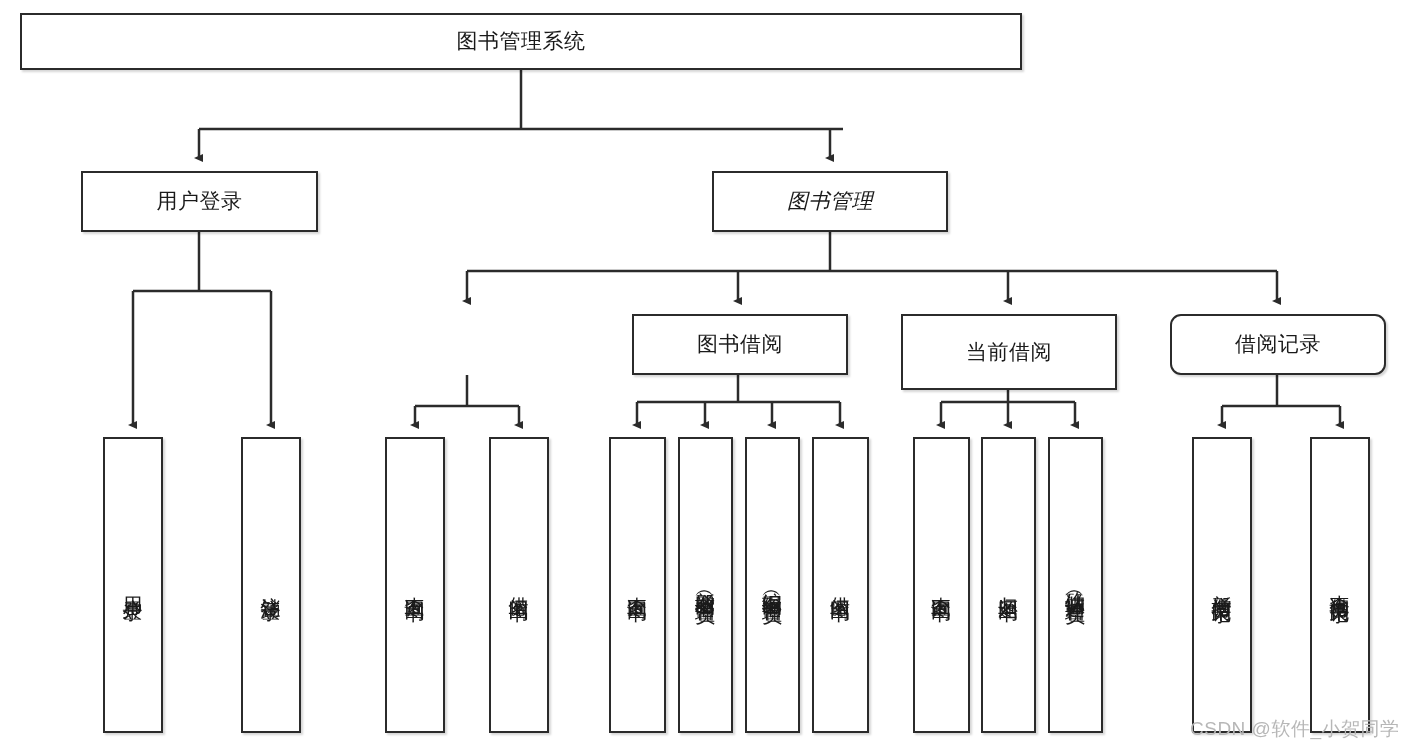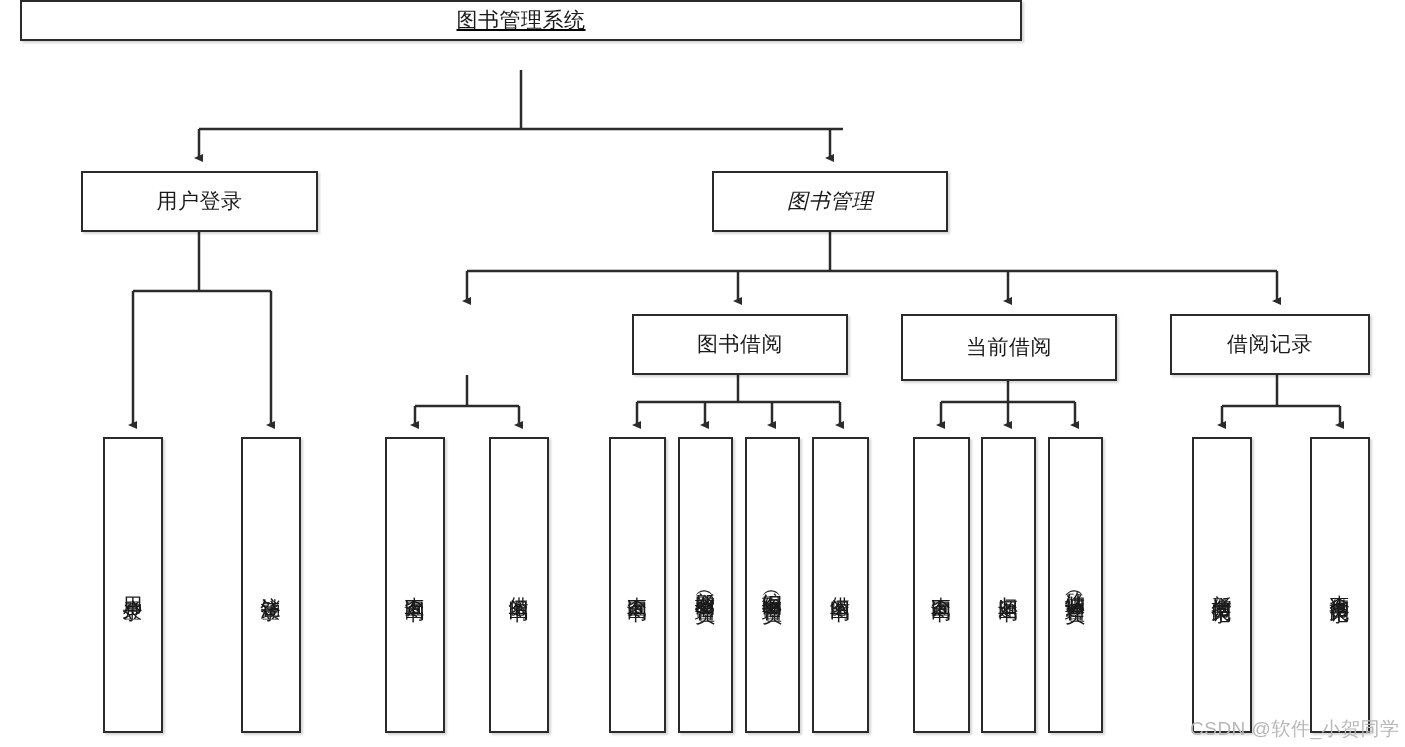--- a/index.html
+++ b/index.html
@@ -111,38 +111,38 @@
       <path d="M1008,402 L1008,425" marker-end="url(#arrow)"></path>
       <path d="M1075,402 L1075,425" marker-end="url(#arrow)"></path>
 
       <path d="M1277,375 L1277,406"></path>
       <path d="M1222,406 L1340,406"></path>
       <path d="M1222,406 L1222,425" marker-end="url(#arrow)"></path>
       <path d="M1340,406 L1340,425" marker-end="url(#arrow)"></path>
     </g>
   </svg>
 
-  <div class="node" style="left:20px; top:0; width:1002px; height:41px;text-decoration:underline;">
+  <div class="node" style="left:20px; top:13px; width:1002px; height:57px;">
     <span class="label">图书管理系统</span>
   </div>
 
   <div class="node" style="left:81px; top:171px; width:237px; height:61px;">
     <span class="label">用户登录</span>
   </div>
   <div class="node" style="left:712px; top:171px; width:236px; height:61px;font-style:italic;">
     <span class="label">图书管理</span>
   </div>
 
   <div class="node" style="left:632px; top:314px; width:216px; height:61px;">
     <span class="label">图书借阅</span>
   </div>
-  <div class="node" style="left:901px; top:314px; width:216px; height:67px;">
+  <div class="node" style="left:901px; top:314px; width:216px; height:76px;">
     <span class="label">当前借阅</span>
   </div>
-  <div class="node" style="left:1170px; top:314px; width:200px; height:61px;">
+  <div class="node" style="left:1170px; top:314px; width:216px; height:61px;border-radius:11px;">
     <span class="label">借阅记录</span>
   </div>
 
   <div class="node leaf" style="left:103px; top:437px; width:60px; height:296px;">
     <span class="label">用户登录</span>
   </div>
   <div class="node leaf" style="left:241px; top:437px; width:60px; height:296px;">
     <span class="label">注销登录</span>
   </div>
 

